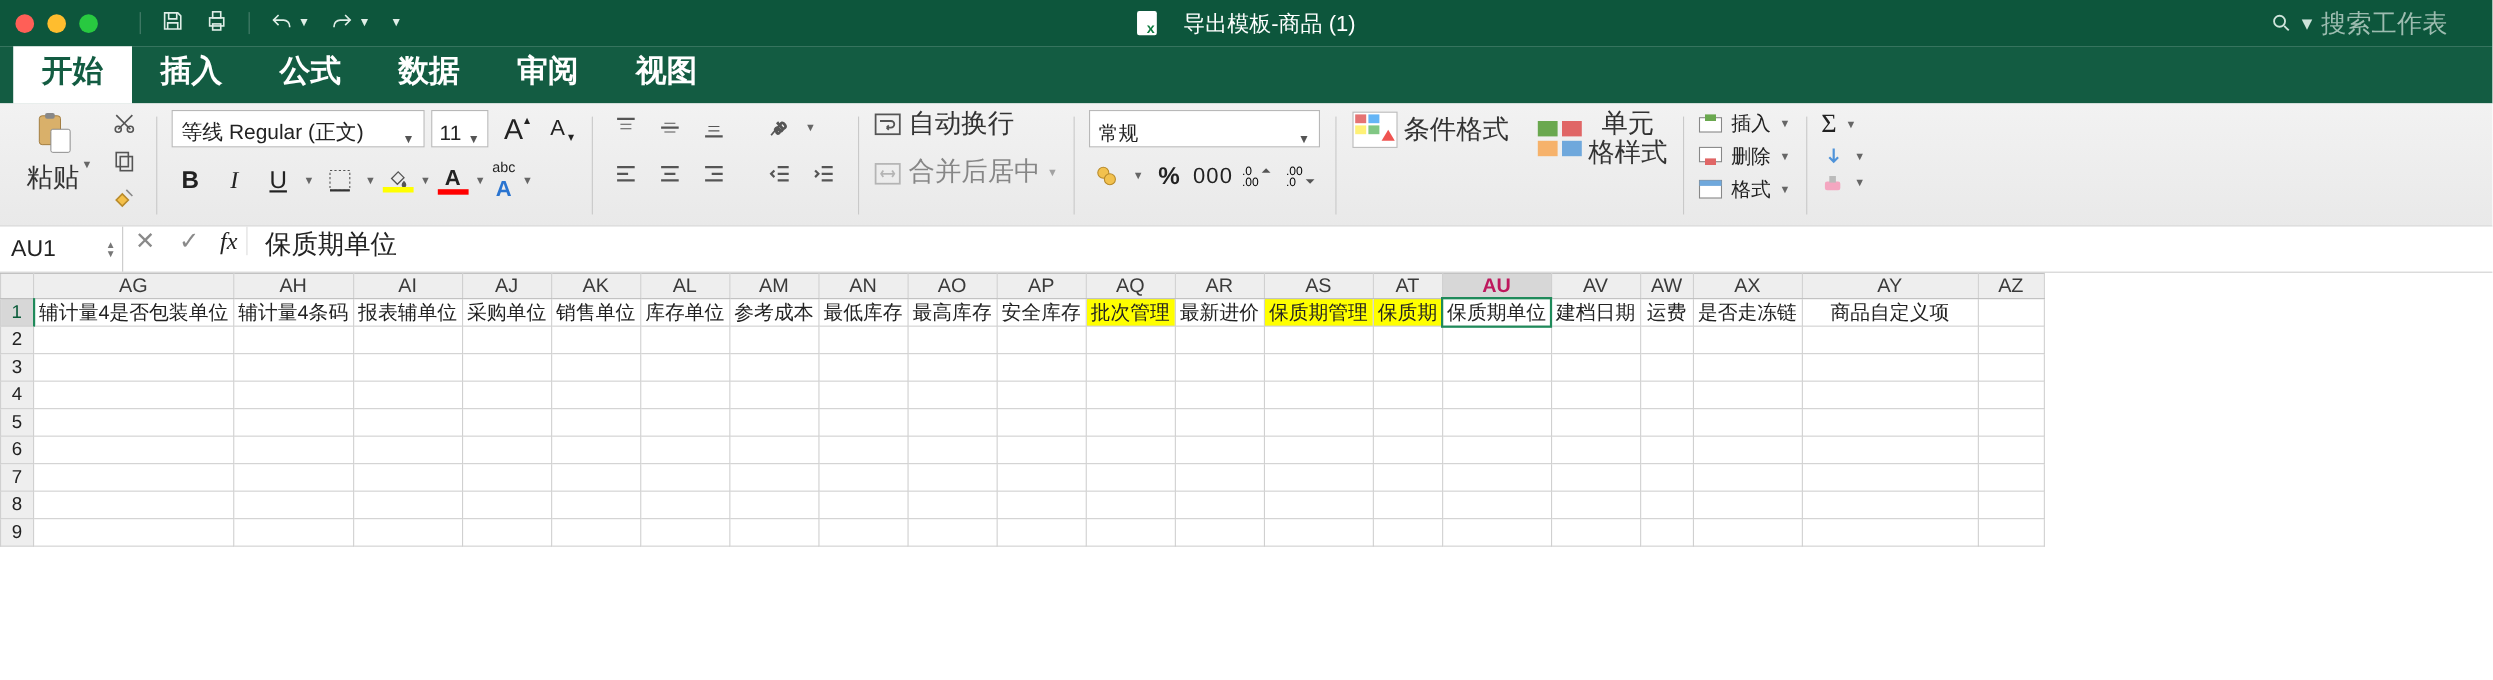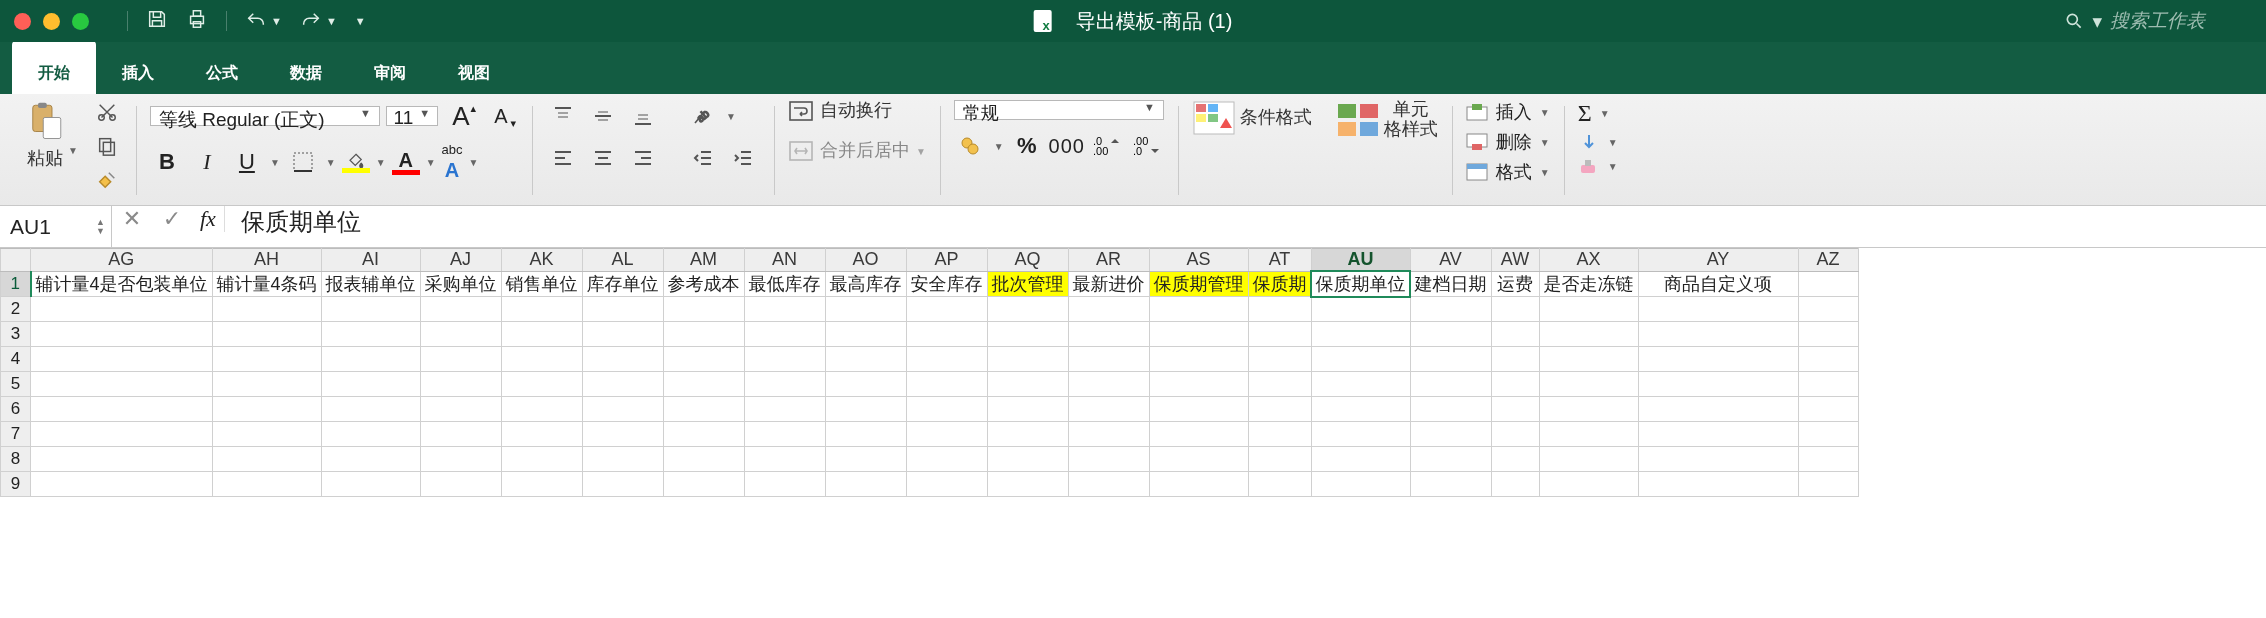--- a/index.html
+++ b/index.html
@@ -13,38 +13,38 @@
   .qat { display:flex; align-items:center; gap:18px; margin-left:38px; color:#dfeee7; }
   .qat .sep { width:1px; height:20px; background:rgba(255,255,255,.25); }
   .qat svg { width:22px; height:22px; fill:none; stroke:#dfeee7; stroke-width:1.6; }
   .qat .combo { display:flex; align-items:center; gap:4px; }
   .qat .caret { font-size:11px; }
   .doctitle { position:absolute; left:50%; transform:translateX(-50%); display:flex; align-items:center; gap:24px; font-size:20px; color:#fff; }
   .doctitle .xicon { width:18px; height:22px; background:#fff; border-radius:2px; position:relative; }
   .doctitle .xicon::after { content:"x"; color:#107c41; font-weight:700; font-size:13px; position:absolute; right:2px; bottom:-1px; }
   .searchwrap { margin-left:auto; margin-right:16px; display:flex; align-items:center; gap:8px; color:#cfe4db; font-size:19px; }
   .searchwrap svg{ width:20px;height:20px; stroke:#cfe4db; fill:none; stroke-width:2;}
-  .searchwrap input { background:transparent; border:none; color:#cfe4db; font-size:19px; width:140px; outline:none;font-style:italic;}
+  .searchwrap input { background:transparent; border:none; color:#cfe4db; font-size:23px; width:140px; outline:none;}
   .searchwrap input::placeholder{color:#9dbcb0;}
 
   
   .tabsrow { height:52px; background:#135c42; display:flex; align-items:flex-end; padding-left:12px; }
-  .tab { padding:22px 26px 10px; color:#fff; font-size:16px; font-weight:700; cursor:pointer; }
+  .tab { padding:22px 26px 10px; color:#fff; font-size:28px; font-weight:700; cursor:pointer; }
   .tab.active { background:#fff; color:#135c42; border-radius:4px 4px 0 0; }
 
   
   .ribbon { height:112px; background:linear-gradient(#f2f2f2,#e9e9e9); border-bottom:1px solid #c8c8c8; display:flex; align-items:stretch; padding:6px 10px 4px; gap:0; }
   .group { display:flex; align-items:flex-start; padding:0 14px; position:relative; }
   .group + .group::before { content:""; position:absolute; left:0; top:6px; bottom:6px; width:1px; background:#c9c9c9; }
   .vstack { display:flex; flex-direction:column; align-items:center; justify-content:flex-start; gap:2px; }
-  .lbl { font-size:18px; color:#333; text-align:center; line-height:1.1; }
+  .lbl { font-size:24px; color:#333; text-align:center; line-height:1.1; }
   .bigbtn svg { width:42px; height:42px; }
   .smbtn { width:30px; height:24px; display:flex; align-items:center; justify-content:center; }
   .smbtn svg { width:22px; height:22px; stroke:#555; fill:none; stroke-width:1.6; }
-  .dd { display:flex; align-items:flex-start; border:1px solid #b8b8b8; background:#fff; height:20px; padding:0 8px; gap:6px; }
+  .dd { display:flex; align-items:flex-end; border:1px solid #b8b8b8; background:#fff; height:34px; padding:0 8px; gap:6px; }
   .dd .caret{font-size:11px;color:#555;}
   .fontname { width:230px; font-size:19px;}
   .fontsize { width:52px; font-size:19px; justify-content:center;}
   .fmtbtn { width:34px; height:32px; display:flex; align-items:center; justify-content:center; border-radius:3px; font-size:22px; }
   .colorbar { width:28px; height:5px; margin-top:-4px;}
   .row { display:flex; align-items:center; gap:6px; }
   .twocol { display:flex; flex-direction:column; gap:10px; }
   .styblk { display:flex; flex-direction:row; align-items:center; gap:4px; }
   .styblk svg{width:44px;height:36px;}
   .cellops { display:flex; flex-direction:column; gap:6px; }
@@ -59,21 +59,21 @@
   .nbstep span{font-size:9px;line-height:9px;color:#777;}
   .fbbtn { width:40px; text-align:center; color:#8a8a8a; font-size:22px; }
   .fx { font-style:italic; font-family:"Times New Roman",serif; font-size:22px; padding:0 8px; border-right:1px solid #ddd; margin-right:10px;}
   .fval { font-size:24px; padding-left:6px;}
 
   
   .gridwrap { position:relative; height:calc(618px - 42px - 52px - 112px - 42px); overflow:hidden; background:#fff;}
   table.grid { border-collapse:collapse; table-layout:fixed; }
   .grid th, .grid td { border:1px solid #d0d0d0; font-size:18px; text-align:center; font-weight:400; }
   .grid thead th { background:#eee; height:16px; color:#3a3a3a; border-top:1px solid #bcbcbc; border-bottom:1px solid #bcbcbc;}
-  .grid thead th.sel { background:#d7d7d7; font-weight:600; color:#14532d; border-bottom:2px solid #1f8a5a;}
+  .grid thead th.sel { background:#d7d7d7; font-weight:600; color:#be185d; border-bottom:2px solid #1f8a5a;}
   .grid tbody th { background:#eee; width:30px; height:25px; font-size:17px;}
   .grid tbody th.sel { background:#d7d7d7; color:#0a5c3a; border-right:2px solid #1f8a5a;}
   .grid td { height:25px; white-space:nowrap; overflow:hidden; padding:0 4px;}
   .grid td.hl { background:#ffff00; }
   .grid td.selcell { outline:2px solid #1f8a5a; outline-offset:-1px; }
   .corner { width:30px; background:#eee; border:1px solid #bcbcbc;}
 </style>
 </head>
 <body>
 

